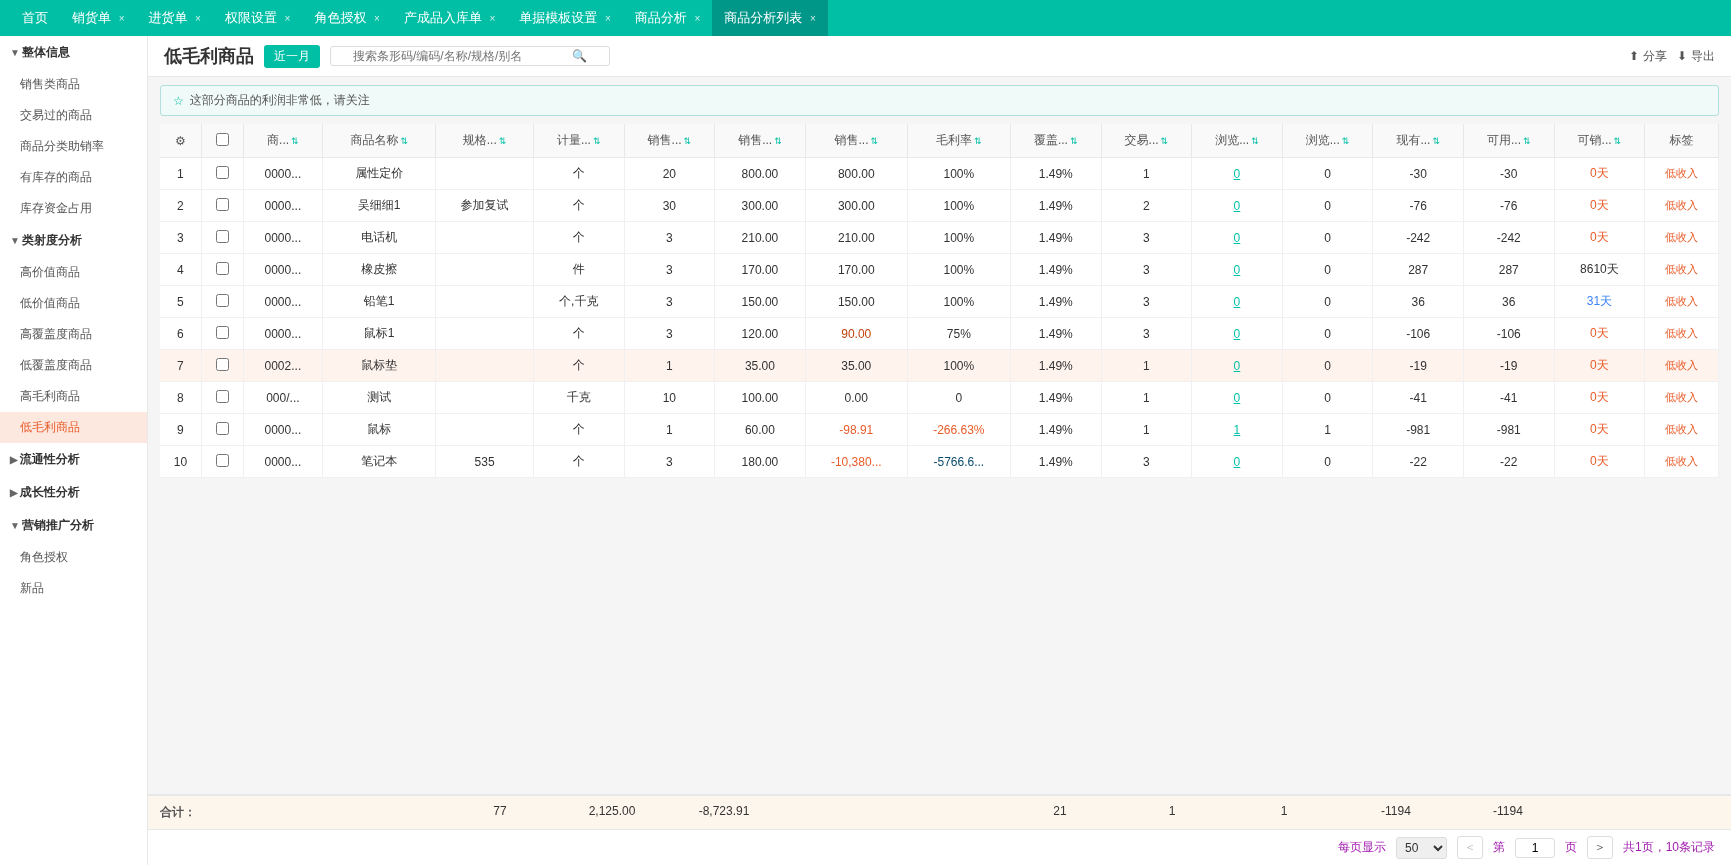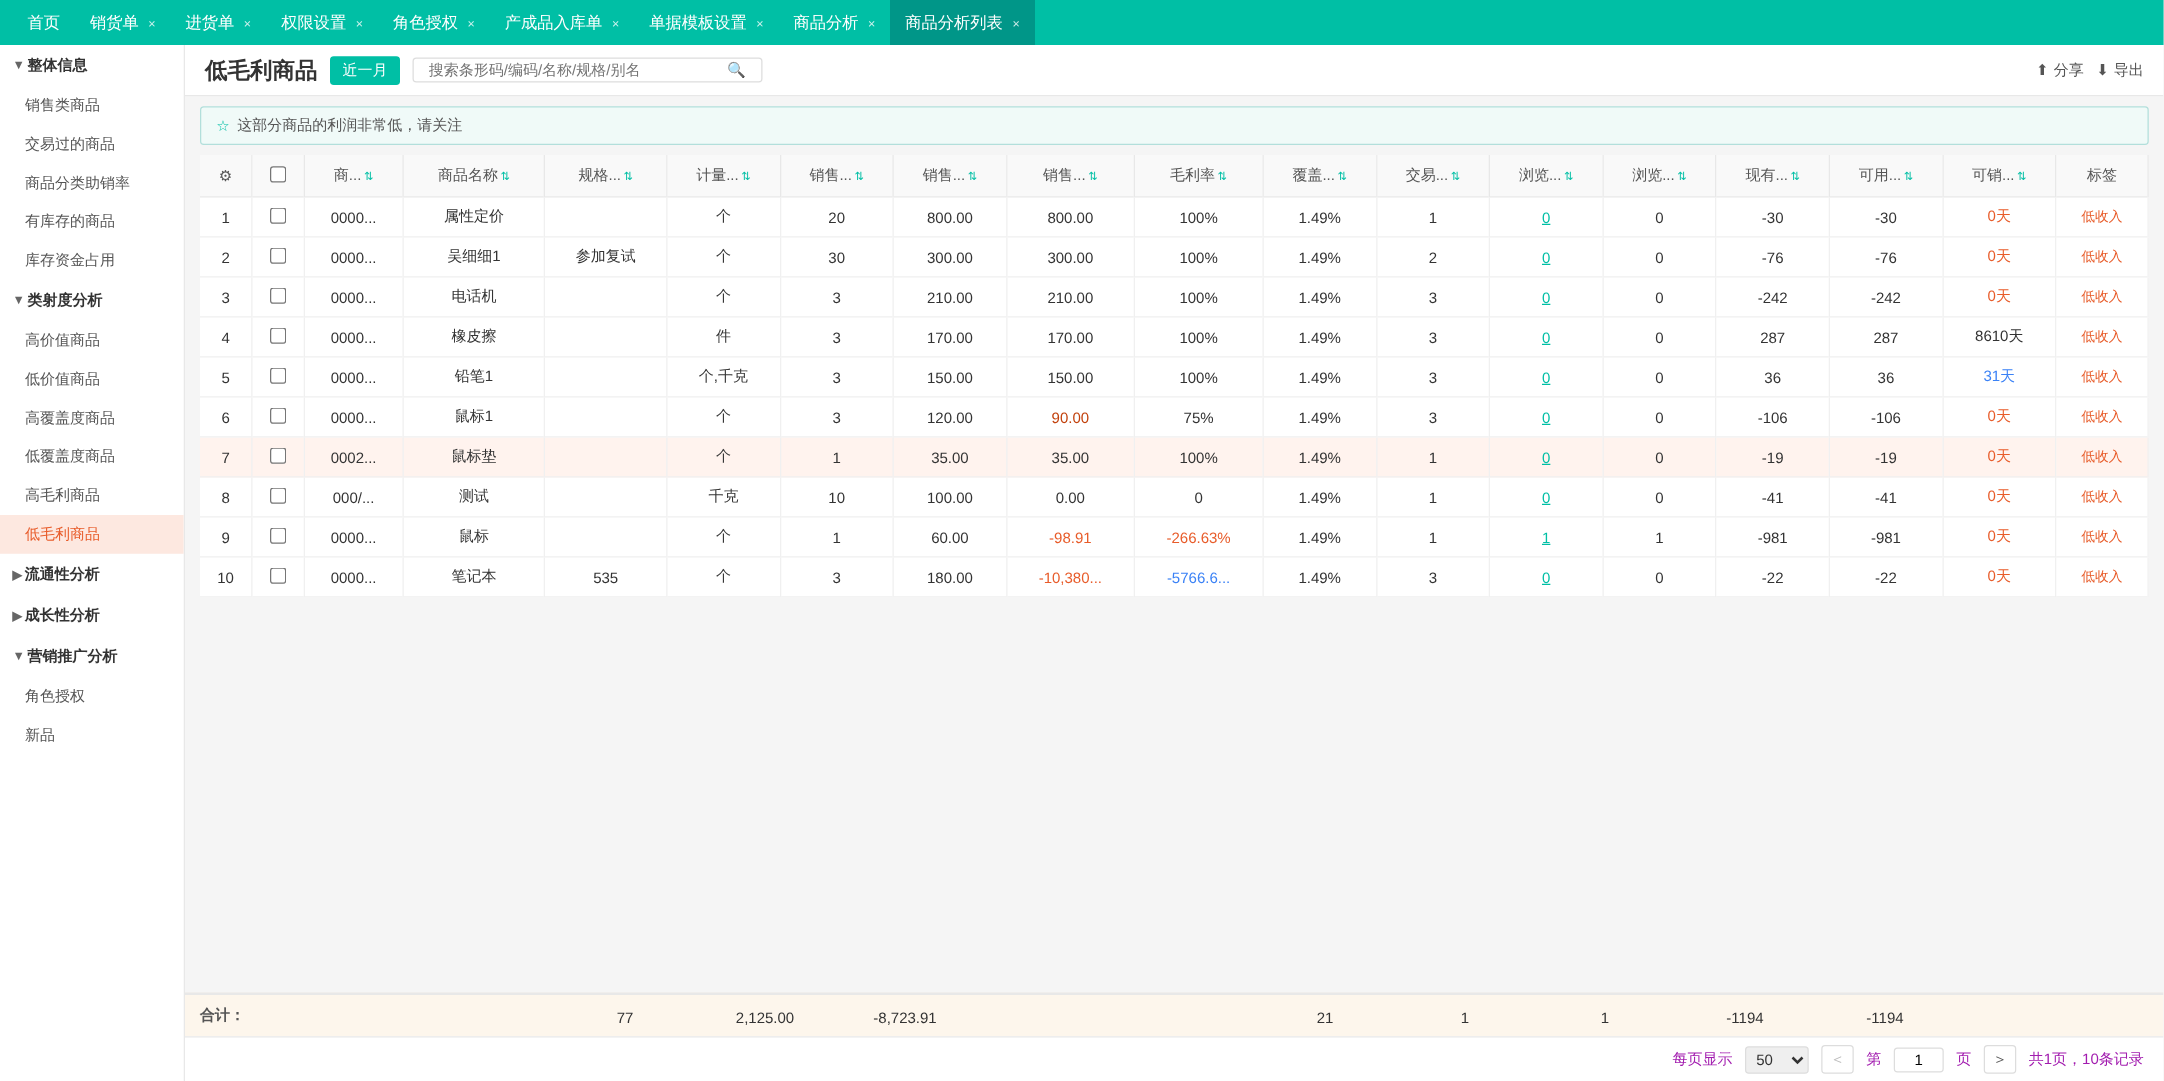--- a/index.html
+++ b/index.html
@@ -88,21 +88,21 @@
       border-radius: 3px;
       padding: 3px 10px;
       cursor: pointer;
       font-size: 12px;
     }
     .search-box {
       display: flex;
       align-items: center;
       border: 1px solid #ddd;
       border-radius: 3px;
-      padding: 2px 12px;
+      padding: 2px 22px;
       flex: 1;
       max-width: 280px;
     }
     .search-box input {
       border: none;
       outline: none;
       font-size: 12px;
       color: #999;
       width: 100%;
     }
@@ -180,21 +180,21 @@
     }
     .tag-low-income {
       color: #e85c2a;
       font-size: 11px;
     }
     .text-link { color: #00bfa5; text-decoration: underline; cursor: pointer; }
 
     
     .table-footer {
       display: flex;
-      align-items: flex-end;
+      align-items: flex-start;
       background: #fdf6ec;
       border-top: 2px solid #e8e8e8;
       padding: 8px 12px;
       gap: 32px;
     }
     .footer-label { color: #555; font-weight: bold; }
     .footer-cell { min-width: 80px; text-align: center; color: #333; }
 
     
     .bottom-bar {
@@ -529,21 +529,21 @@
             <tr>
       <td>10</td>
       <td><input type="checkbox" style=""></td>
       <td>0000...</td>
       <td>笔记本</td>
       <td>535</td>
       <td>个</td>
       <td>3</td>
       <td>180.00</td>
       <td style="color:#e85c2a">-10,380...</td>
-      <td style="color:#3b82f6">-5766.6...</td>
+      <td style="color:#0c4a6e">-5766.6...</td>
       <td>1.49%</td>
       <td>3</td>
       <td class="text-link">0</td>
       <td>0</td>
       <td>-22</td>
       <td>-22</td>
       <td style="color:#e85c2a">0天</td>
       <td class="tag-low-income">低收入</td>
     </tr>
           </tbody>

